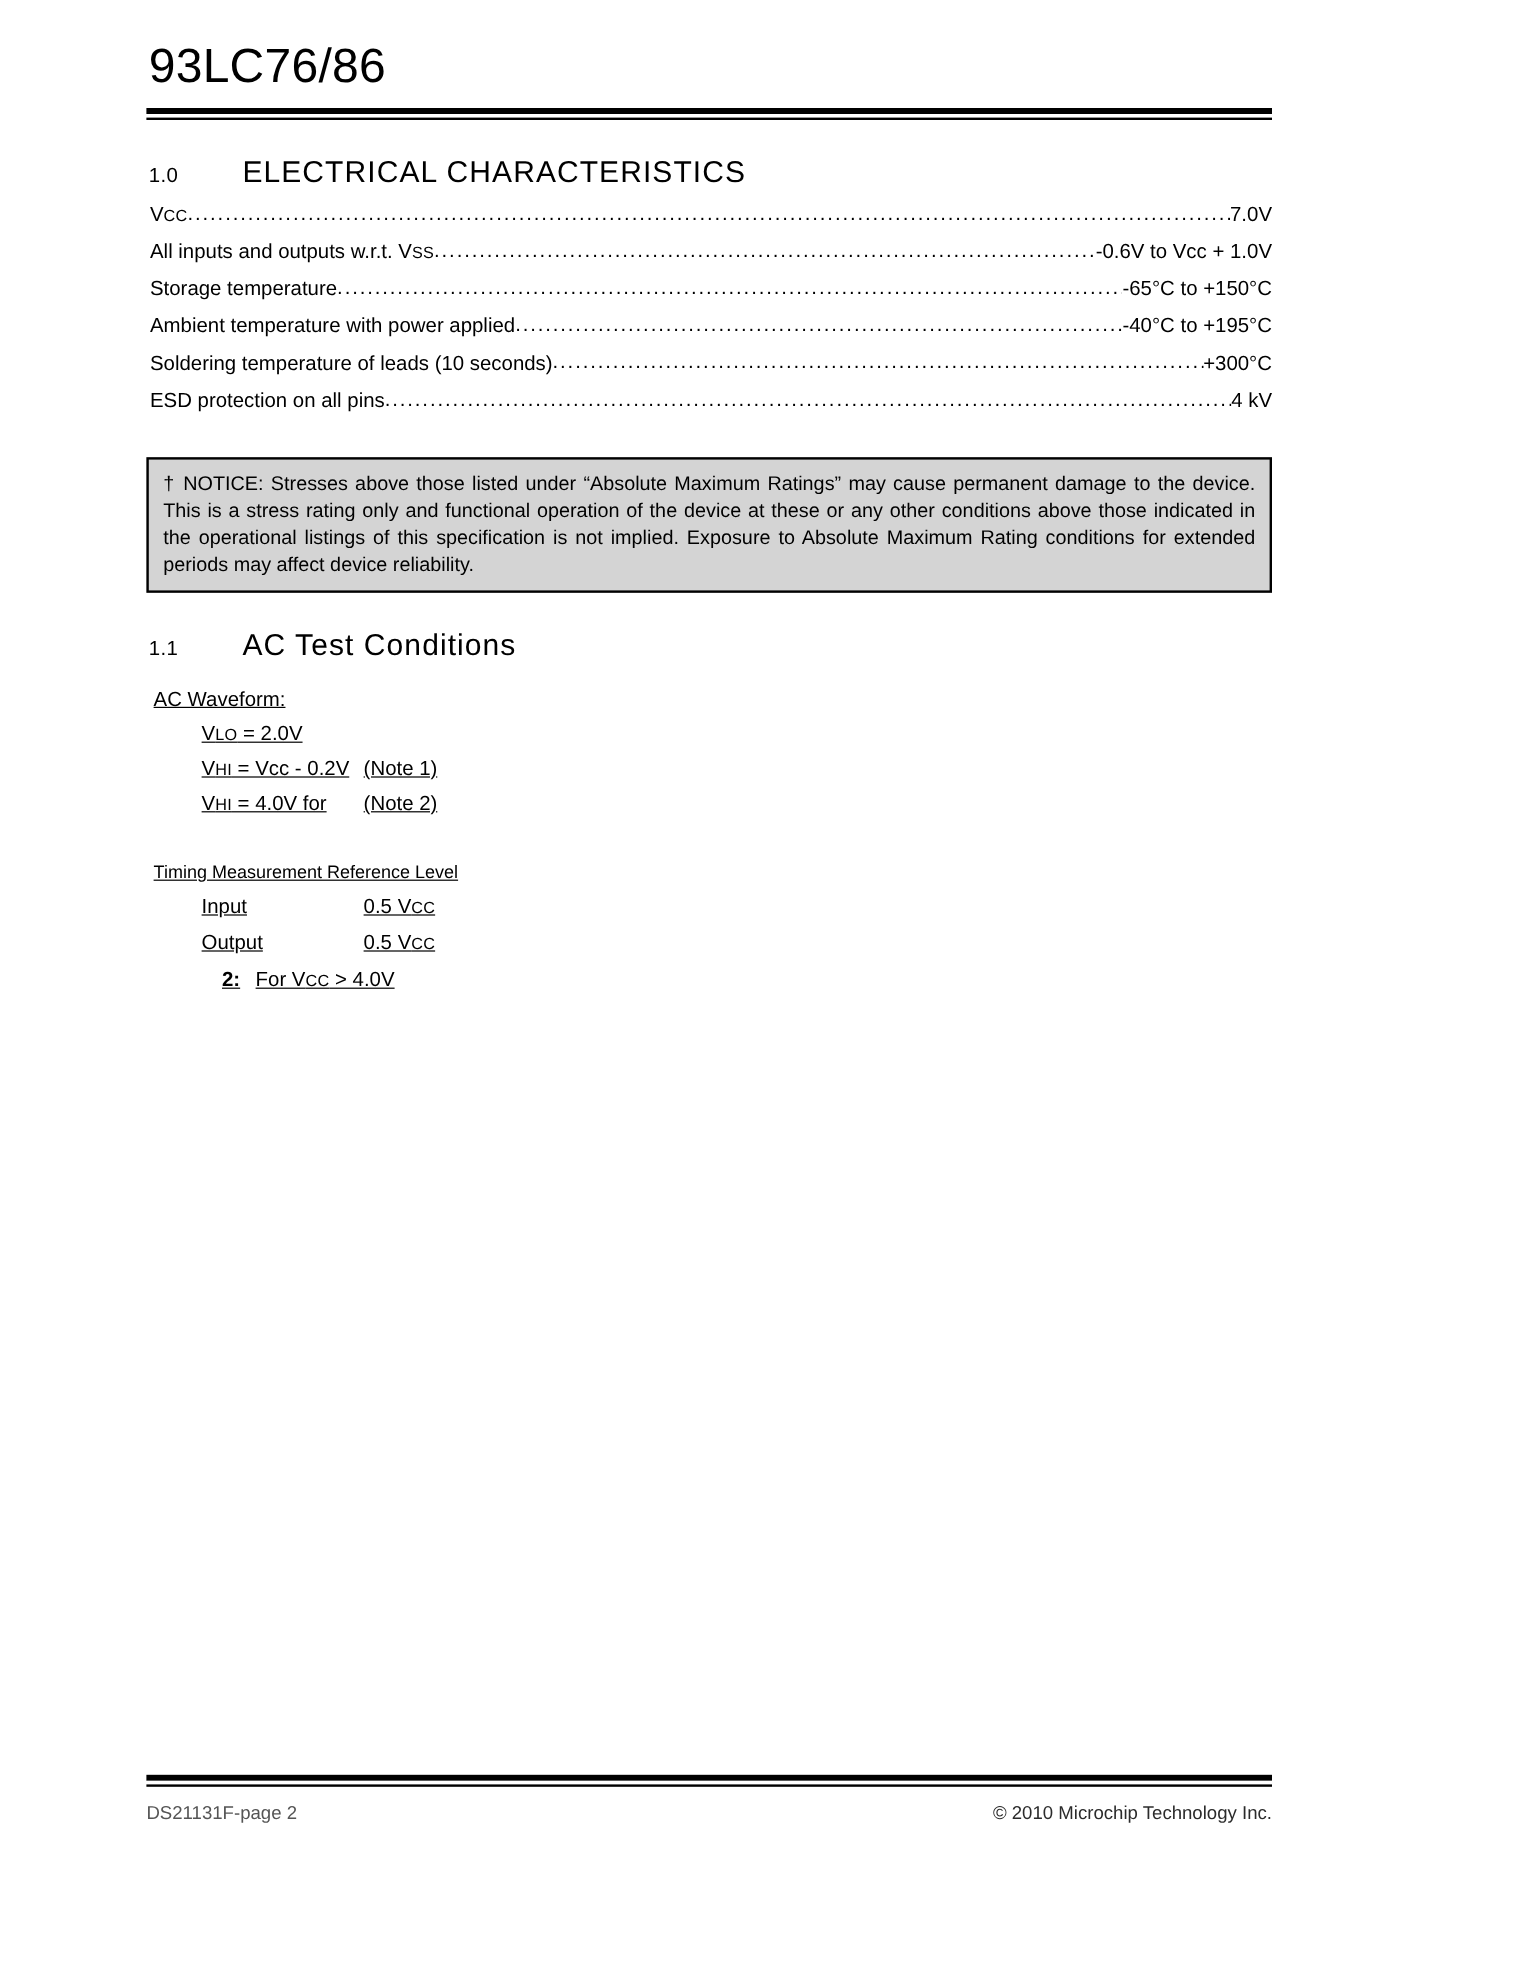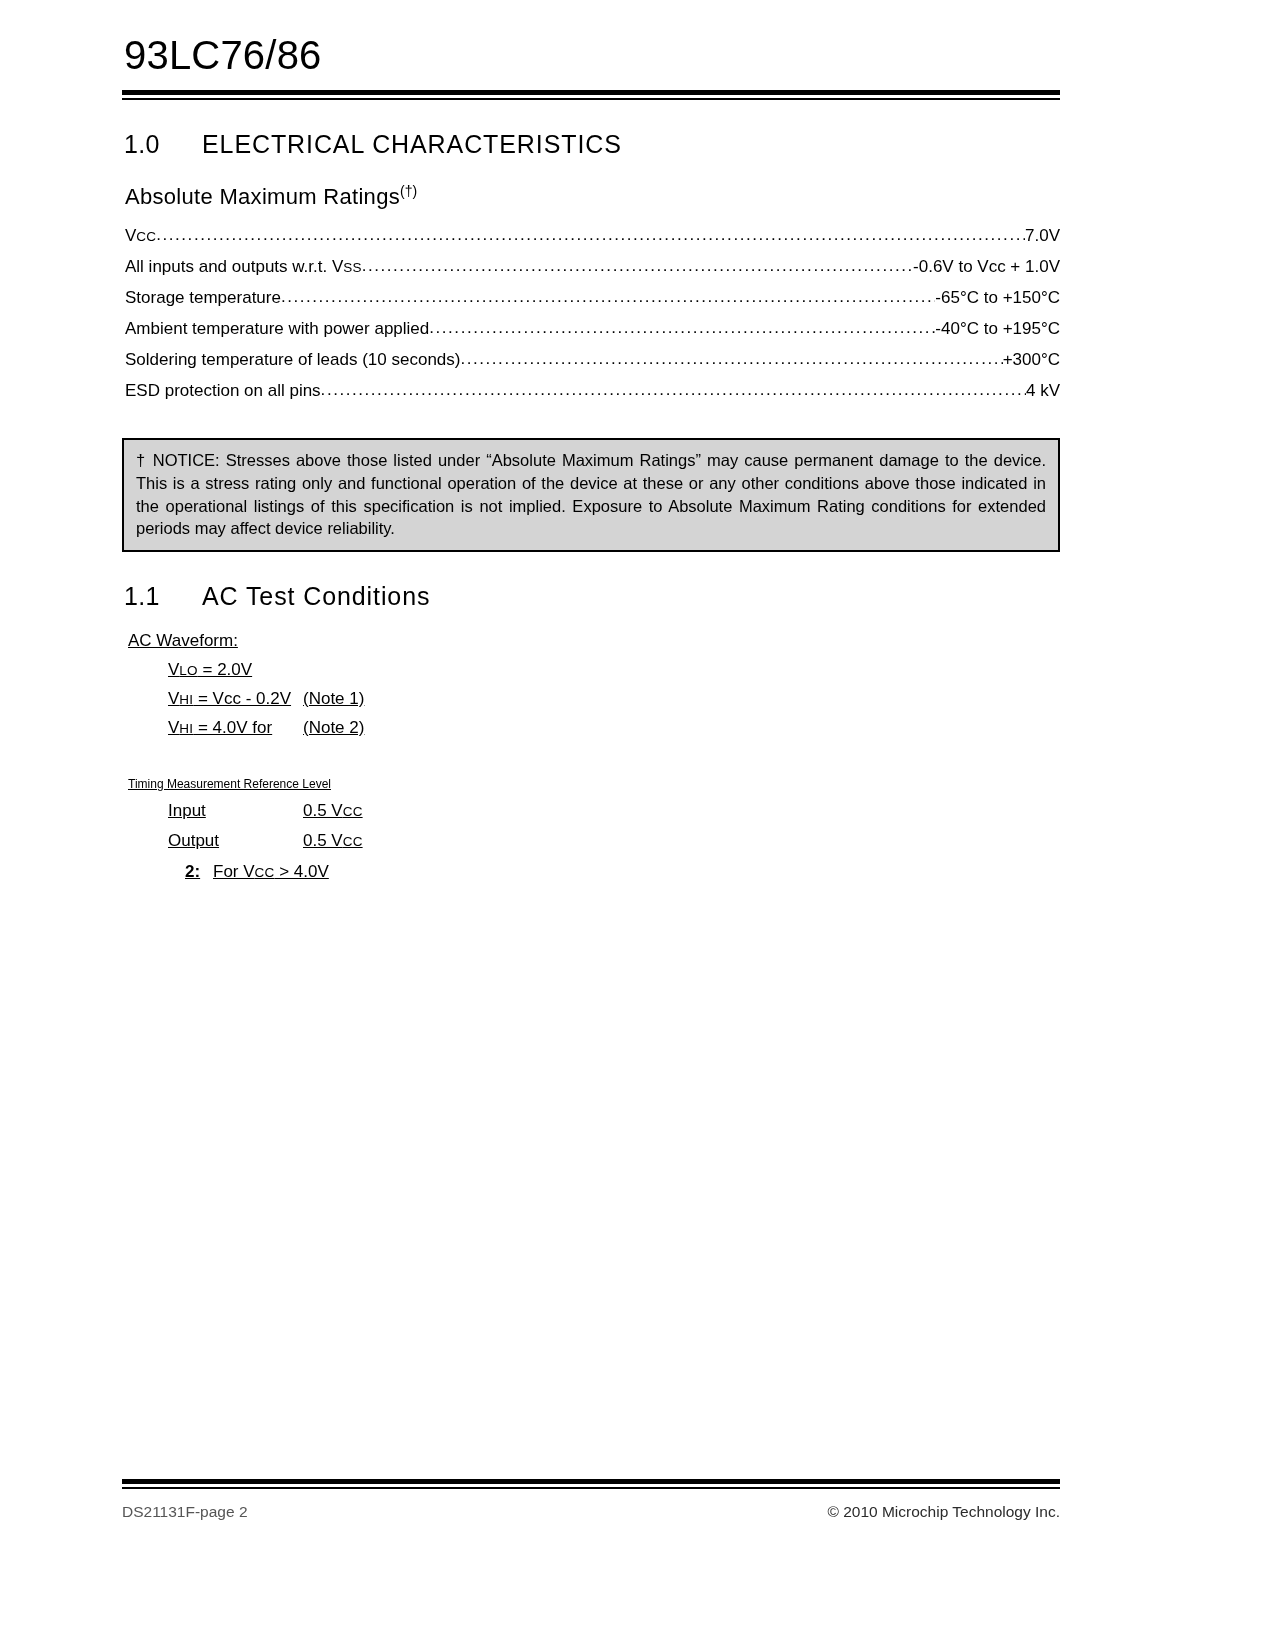--- a/index.html
+++ b/index.html
@@ -56,21 +56,21 @@
 
   
   .section-head {
     display: flex;
     align-items: baseline;
     margin-top: 30px;
     margin-bottom: 0;
     padding-left: 2px;
   }
   .section-num {
-    font-size: 25px;
+    font-size: 17px;
     font-weight: normal;
     width: 78px;
     flex: none;
     letter-spacing: 0.3px;
   }
   .section-title {
     font-size: 25px;
     font-weight: normal;
     letter-spacing: 0.9px;
   }
@@ -158,21 +158,21 @@
     flex: none;
     padding-left: 40px;
     box-sizing: border-box;
   }
   .ac-line .note {
     flex: none;
   }
   .timing-head {
     margin-top: 39px;
     margin-bottom: 2px;
-    font-size: 12px;
+    font-size: 15px;
     padding-left: 0px;
   }
   .timing-row {
     display: flex;
     margin-top: 10px;
     font-size: 17px;
   }
   .timing-row .t-label {
     width: 175px;
     flex: none;
@@ -228,23 +228,20 @@
       <div class="thick"></div>
       <div class="gap"></div>
       <div class="thin"></div>
     </div>
 
     <div class="section-head">
       <span class="section-num">1.0</span>
       <span class="section-title">ELECTRICAL CHARACTERISTICS</span>
     </div>
 
-    <div class="subhead">
-      <span>Absolute Maximum Ratings</span><sup>(†)</sup>
-    </div>
 
     <div class="ratings">
 
       <div class="rating-row">
         <span class="rating-label"><span>V</span><span class="sc">CC</span><span></span></span>
         <span class="rating-dots">..........................................................................................................................................................................................................</span>
         <span class="rating-value">7.0V</span>
       </div>
 
       <div class="rating-row">

